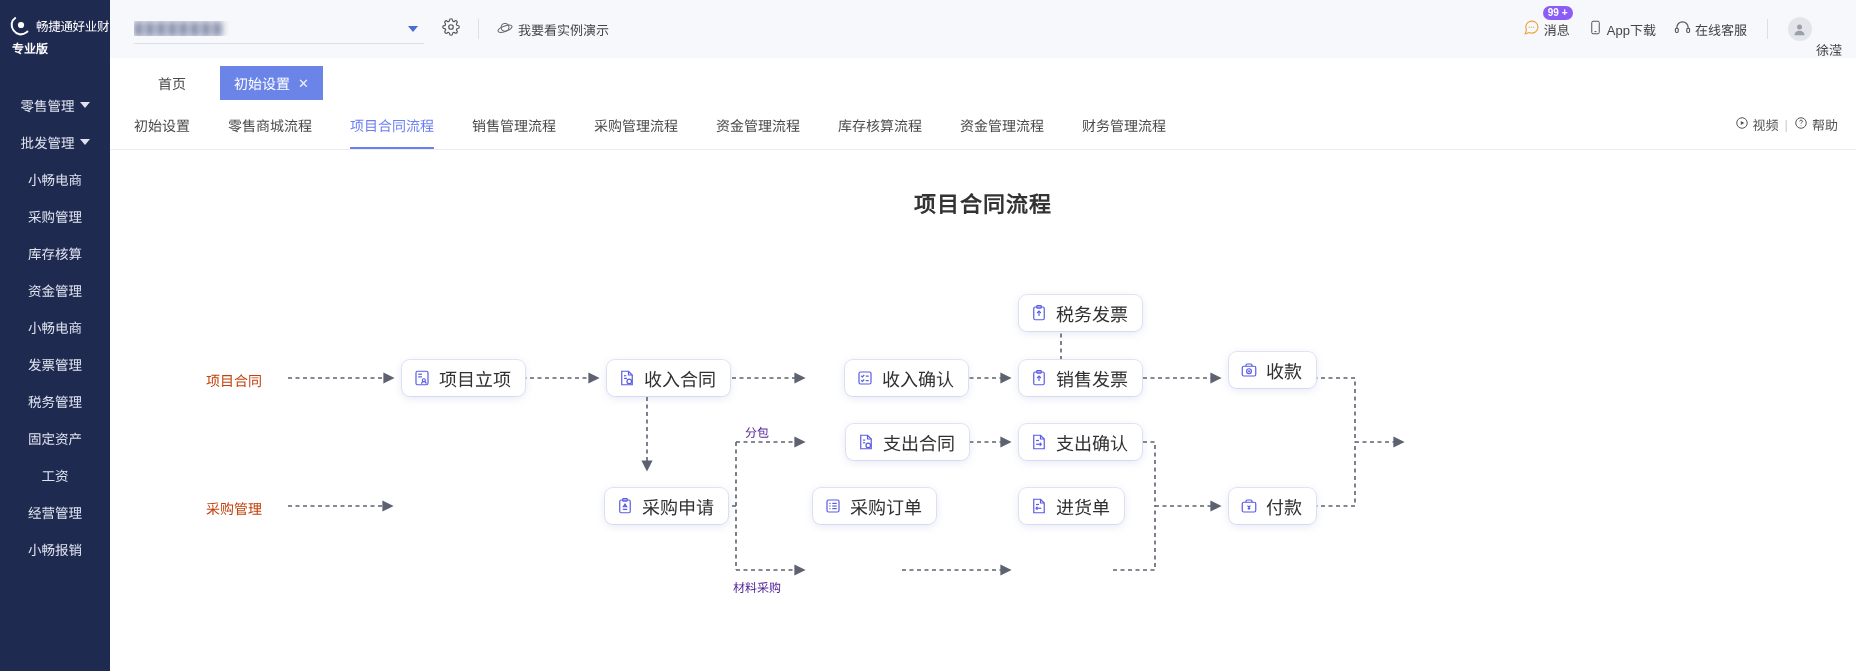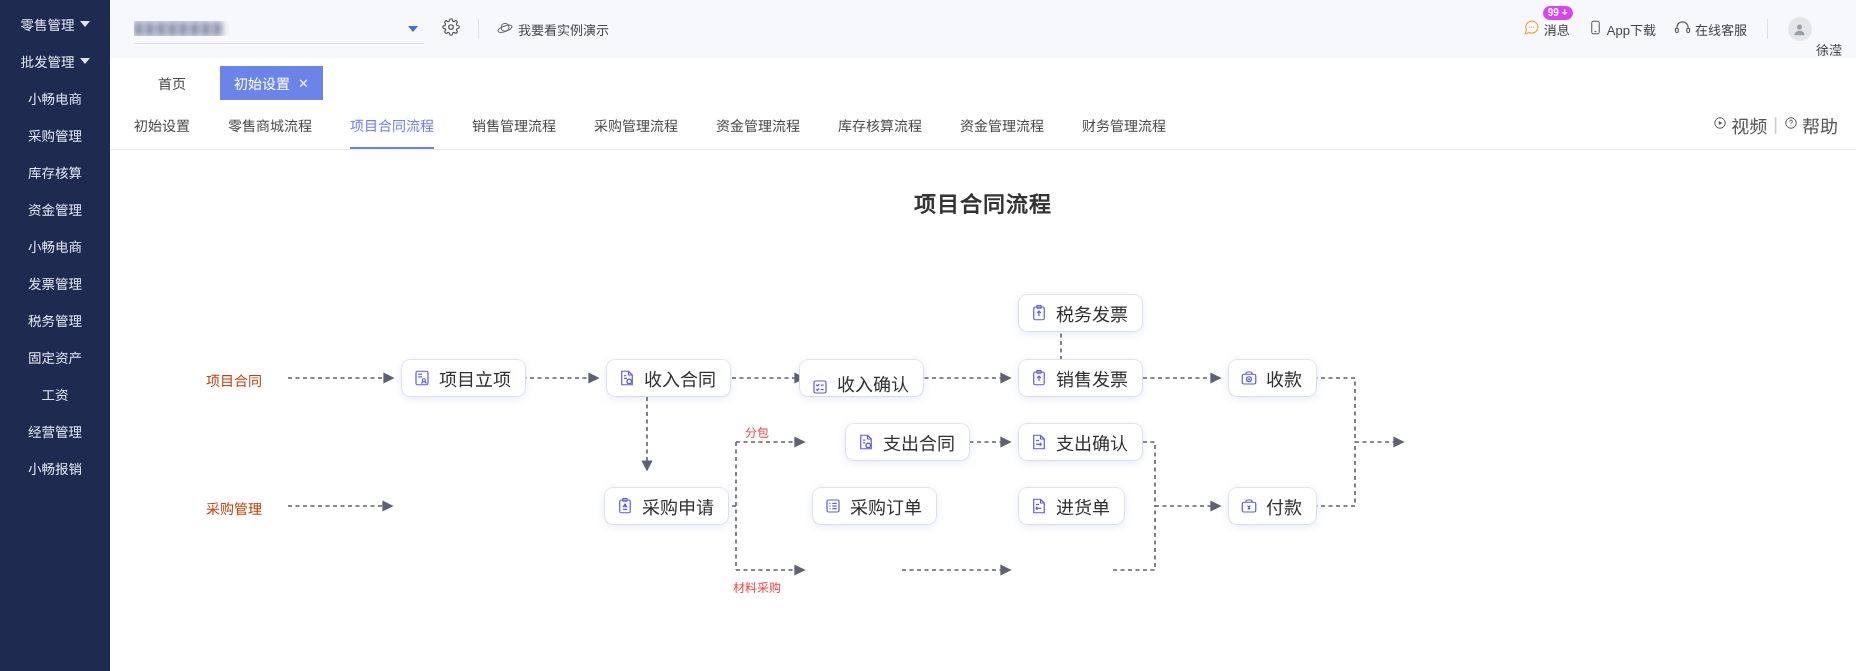--- a/index.html
+++ b/index.html
@@ -67,21 +67,21 @@
   .demo-link {
     display: flex; align-items: center; gap: 5px; color: #444; font-size: 13px;
     cursor: pointer;
   }
   .top-right { margin-left: auto; display: flex; align-items: center; gap: 18px; }
   .tr-item {
     display: flex; align-items: center; gap: 4px; color: #444; font-size: 13px;
     cursor: pointer; position: relative;
   }
   .badge {
-    position: absolute; top: -13px; left: 20px; background: #d946ef; color: #fff;
+    position: absolute; top: -13px; left: 20px; background: #8b5cf6; color: #fff;
     font-size: 10px; border-radius: 9px; padding: 1px 5px; line-height: 12px;
     white-space: nowrap; font-weight: bold;
   }
   .avatar {
     width: 24px; height: 24px; border-radius: 50%; background: #e3e5ea;
     display: flex; align-items: center; justify-content: center;
   }
   .uname { color: #444; font-size: 13px; white-space: nowrap; margin-top: 40px; }
 
   
@@ -109,21 +109,21 @@
     font-size: 14px; color: #4b4b4b; margin-right: 38px; cursor: pointer;
     position: relative; height: 49px; display: flex; align-items: center;
     white-space: nowrap;
   }
   .stab.active { color: #6b7ff0; }
   .stab.active::after {
     content: ""; position: absolute; left: 0; right: 0; bottom: 0; height: 2px;
     background: #6b7ff0;
   }
   .subtabs-right { margin-left: auto; display: flex; align-items: center; gap: 6px;
-                   font-size: 18px; color: #555; }
+                   font-size: 13px; color: #555; }
   .sr-link { display: flex; align-items: center; gap: 4px; cursor: pointer; }
   .sr-sep { color: #ccc; }
 
   .flowtitle {
     text-align: center; font-size: 22px; color: #333; padding-top: 36px;
     letter-spacing: 1px;
   }
 
   
   .canvas { position: relative; width: 100%; height: 420px; }
@@ -133,29 +133,41 @@
     position: absolute; height: 36px; background: #fff; border-radius: 8px;
     box-shadow: 0 2px 9px rgba(90,105,190,0.17), 0 0 0 1px rgba(228,231,245,0.9);
     display: flex; align-items: center; gap: 8px; padding: 0 14px 0 11px;
     font-size: 18px; color: #303133; white-space: nowrap; cursor: pointer;
   }
   .node .ico { width: 18px; height: 18px; flex: 0 0 18px; }
   .lane-label {
     position: absolute; font-size: 14px; color: #c2410c; white-space: nowrap; text-align: center;
   }
   .edge-label {
-    position: absolute; font-size: 12px; color: #ef4444; white-space: nowrap;
+    position: absolute; font-size: 12px; color: #4c1d95; white-space: nowrap;
   }
 </style>
 </head>
 <body>
 
 <div class="app">
 
   <aside class="sidebar">
+    <div class="brand">
+      <div class="brand-row">
+        <span class="logo-mark">
+          <svg viewBox="0 0 24 24" width="22" height="22">
+            <path d="M12 2 C6 2 2 6 2 12 C2 18 6 22 12 22 C18 22 22 18 22 12 C22 6 18 2 12 2 Z" fill="none" stroke="#ffffff" stroke-width="2.2" stroke-dasharray="34 40" transform="rotate(-35 12 12)"></path>
+            <circle cx="12" cy="12" r="3.4" fill="#ffffff"></circle>
+          </svg>
+        </span>
+        <span class="brand-name">畅捷通好业财</span>
+      </div>
+      <div class="brand-sub">专业版</div>
+    </div>
 
     <nav class="menu">
       <div class="menu-item">
         <span>零售管理</span>
         <span class="caret"></span>
       </div>
       <div class="menu-item">
         <span>批发管理</span>
         <span class="caret"></span>
       </div>
@@ -412,21 +424,21 @@
               <path d="M5 3h9l5 5v13H5z"></path>
                 <path d="M14 3v5h5"></path>
               <line x1="8" y1="9" x2="11" y2="9"></line>
                 <line x1="8" y1="12.5" x2="12" y2="12.5"></line>
               <circle cx="15" cy="16.5" r="3"></circle>
             </svg>
           </span>
           <span>收入合同</span>
         </div>
 
-        <div class="node" style="left:690px; top:142px;align-items:flex-end;">
+        <div class="node" style="left:735px; top:142px;">
           <span class="ico">
             <svg width="18" height="18" viewBox="0 0 24 24" fill="none" stroke="#5b5ce2" stroke-width="1.6">
               <rect x="4" y="4" width="16" height="16" rx="2"></rect>
               <path d="M7 9l1.5 1.5L11 8"></path>
                 <path d="M7 15l1.5 1.5L11 14"></path>
               <line x1="13" y1="9.5" x2="17" y2="9.5"></line>
                 <line x1="13" y1="15.5" x2="17" y2="15.5"></line>
             </svg>
           </span>
           <span>收入确认</span>
@@ -449,21 +461,21 @@
             <svg width="18" height="18" viewBox="0 0 24 24" fill="none" stroke="#5b5ce2" stroke-width="1.6">
               <rect x="5" y="4" width="14" height="17" rx="2"></rect>
               <rect x="9" y="2" width="6" height="3.5" rx="1"></rect>
               <path d="M12 16V9.5"></path>
                 <path d="M9.5 12L12 9.5 14.5 12"></path>
             </svg>
           </span>
           <span>销售发票</span>
         </div>
 
-        <div class="node" style="left:1119px; top:142px;">
+        <div class="node" style="left:1119px; top:134px;">
           <span class="ico">
             <svg width="18" height="18" viewBox="0 0 24 24" fill="none" stroke="#5b5ce2" stroke-width="1.6">
               <rect x="3" y="7" width="18" height="13" rx="2"></rect>
               <path d="M8 7V5.5A1.5 1.5 0 0 1 9.5 4h5A1.5 1.5 0 0 1 16 5.5V7"></path>
               <circle cx="12" cy="13.5" r="3.2"></circle>
                 <path d="M10.6 12.8l1.4 1.4 1.4-1.4"></path>
             </svg>
           </span>
           <span>收款</span>
         </div>

